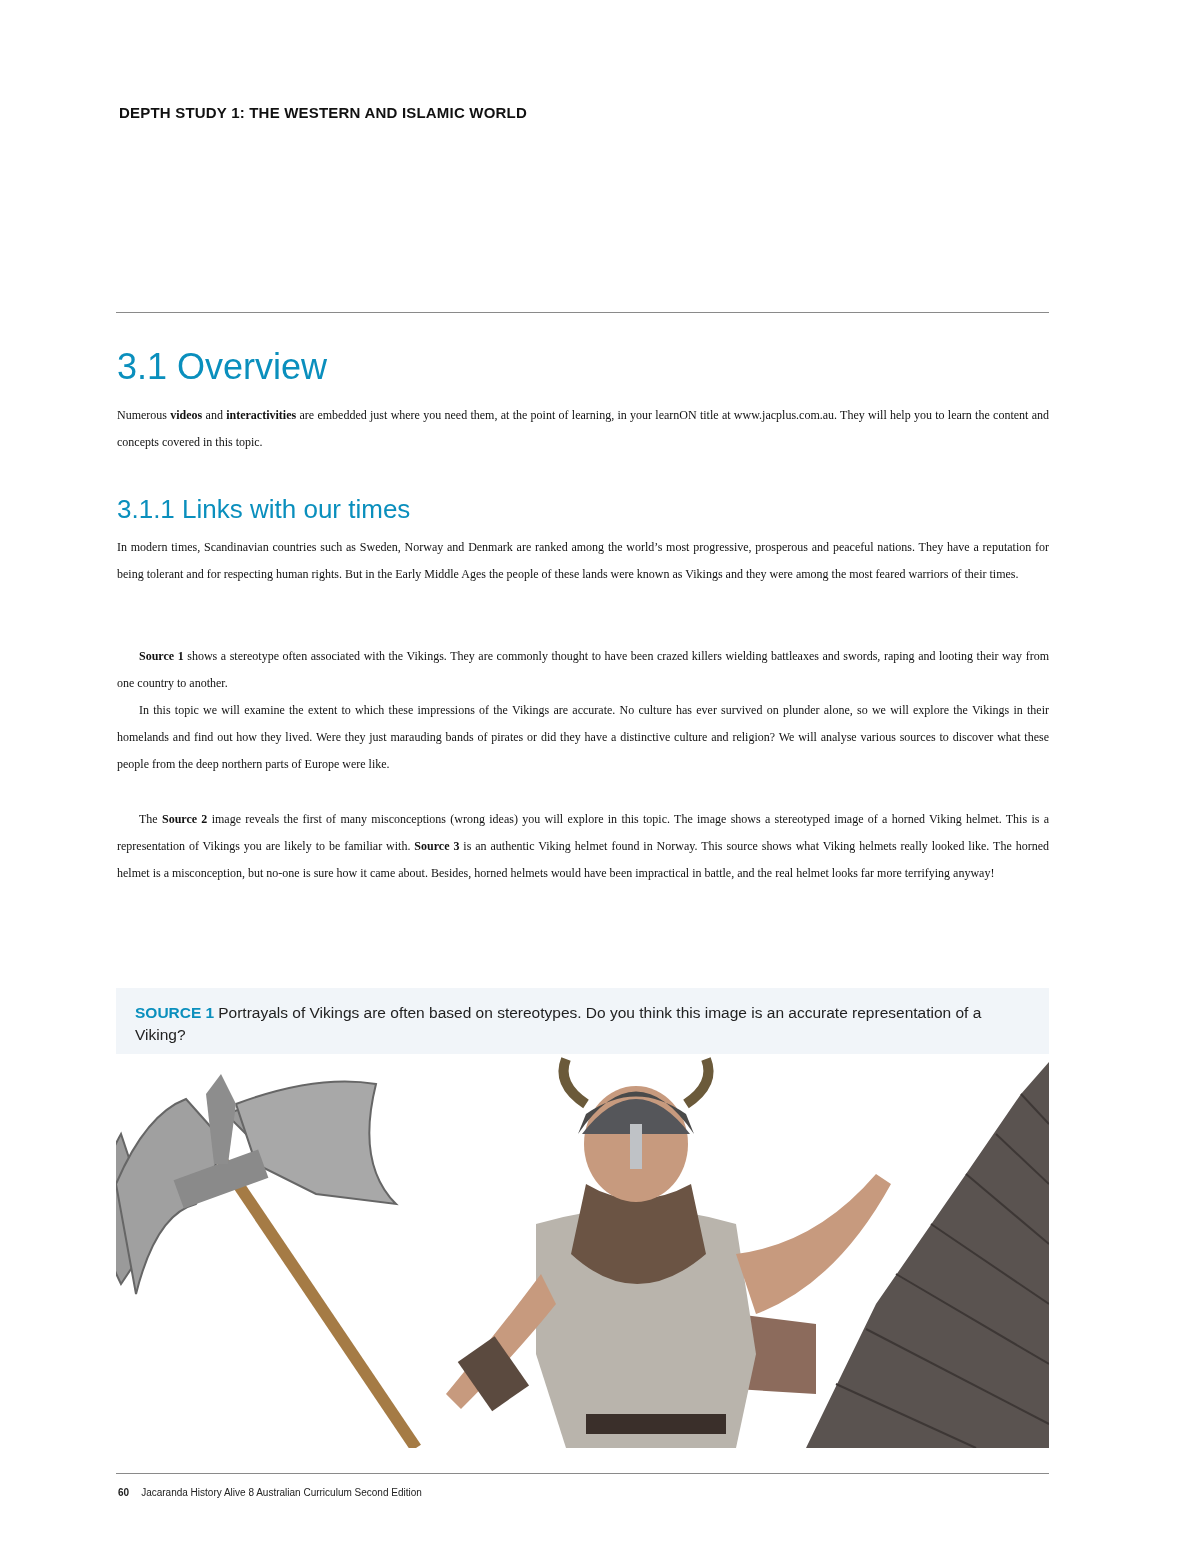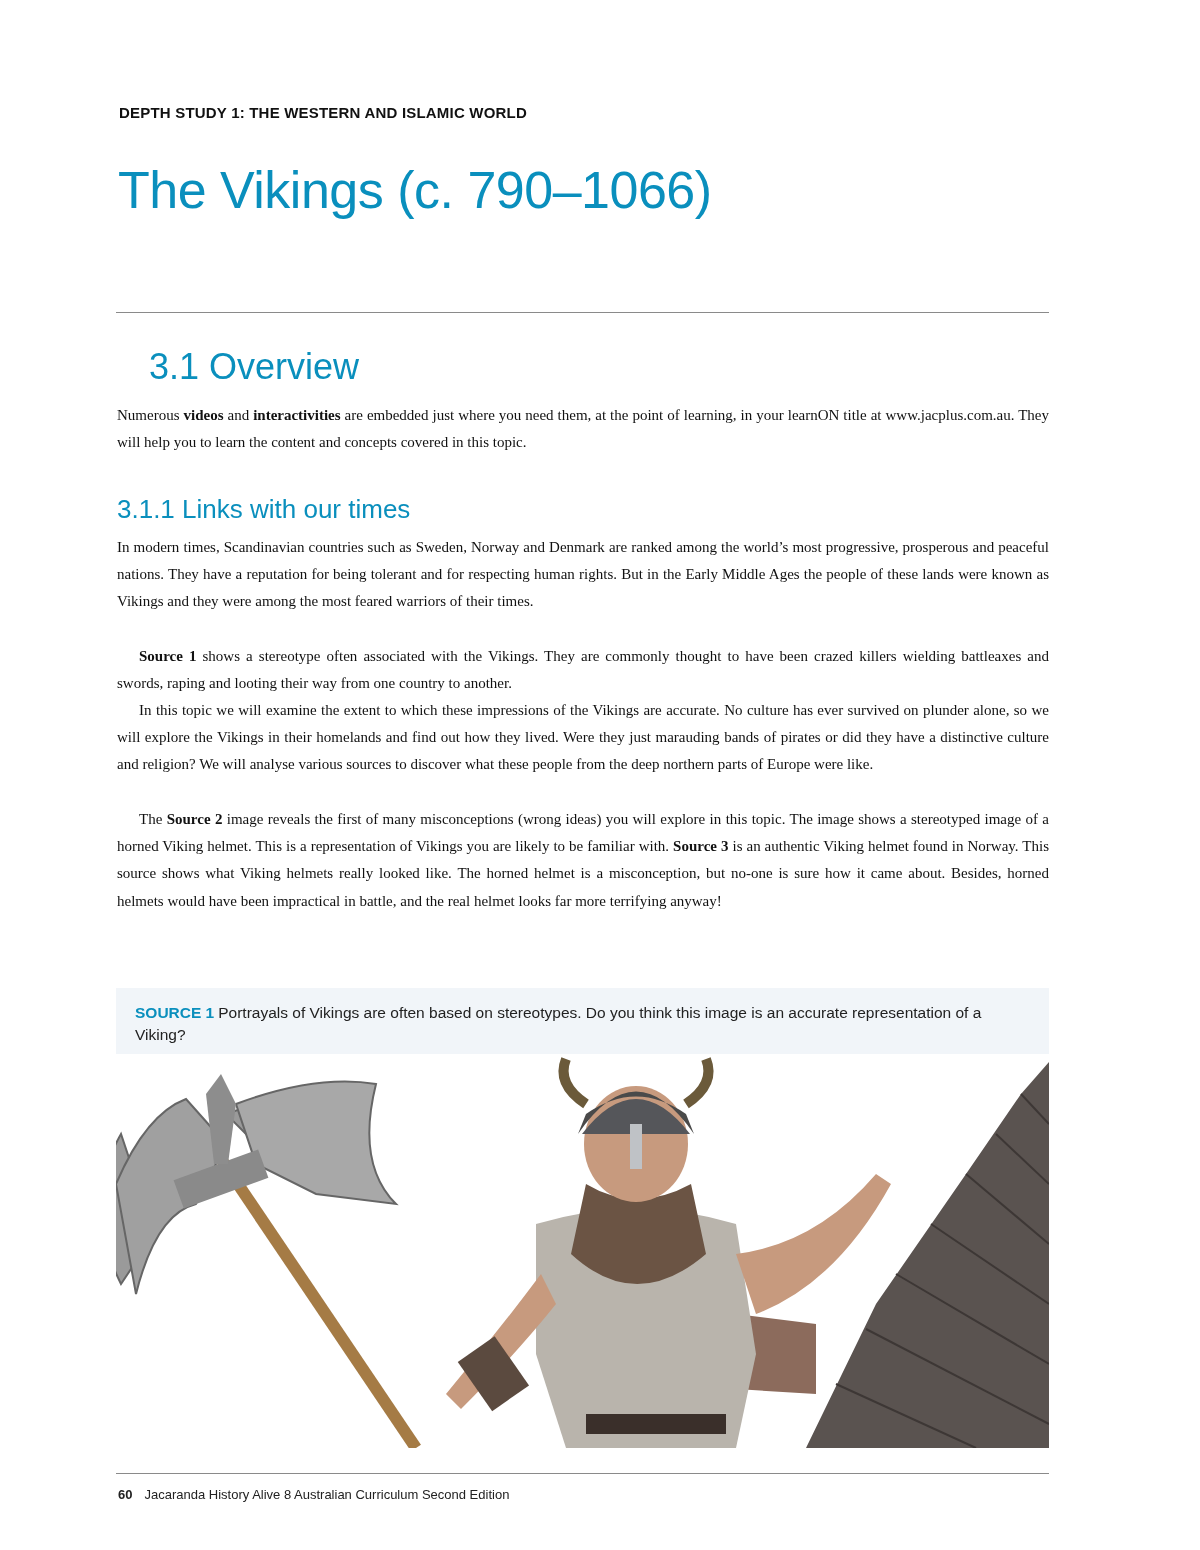--- a/index.html
+++ b/index.html
@@ -13,62 +13,61 @@
   }
   .topic-title {
     position: absolute; left: 118px; top: 158px;
     font-family: "Liberation Sans", sans-serif; font-weight: normal;
     font-size: 52px; line-height: 64px; color: #0a8fbd; letter-spacing: -0.5px;
   }
   .rule-top { position: absolute; left: 116px; top: 312px; width: 933px; height: 1px; background: #8a8a8a; }
 
   .h-overview {
     position: absolute; left: 117px; top: 346px;
-    font-family: "Liberation Sans", sans-serif; font-size: 36px; color: #0a8fbd; margin-left: 32px;
+    font-family: "Liberation Sans", sans-serif; font-size: 36px; color: #0a8fbd;
   }
   .h-links {
     position: absolute; left: 117px; top: 494px;
     font-family: "Liberation Sans", sans-serif; font-size: 26px; color: #0a8fbd; text-align: center;
   }
 
   .para {
     position: absolute; left: 117px; width: 932px;
-    font-family: "Liberation Serif", serif; font-size: 15px; line-height: 27.2px;
+    font-family: "Liberation Serif", serif; font-size: 12px; line-height: 27.2px;
     color: #111; text-align: justify; margin: 0;
   }
   .para b { font-weight: bold; }
   .indent { text-indent: 22px; }
 
   .source-box {
     position: absolute; left: 116px; top: 988px; width: 933px; height: 460px;
     background: #f1f5f9;
   }
   .source-caption {
     position: absolute; left: 135px; top: 1002px; width: 880px;
     font-family: Liberation Sans, sans-serif; font-size: 15.5px; line-height: 22px; color: #222;
   }
   .source-label { color: #0a8fbd; font-weight: bold; margin-right: 4px; }
   .image-area { position: absolute; left: 116px; top: 1054px; width: 933px; height: 394px; background: #fff; overflow: hidden; }
 
   .rule-bottom { position: absolute; left: 116px; top: 1473px; width: 933px; height: 1px; background: #8a8a8a; }
   .footer {
     position: absolute; left: 118px; top: 1487px;
-    font-family: "Liberation Sans", sans-serif; font-size: 13px; color: #222;
+    font-family: "Liberation Sans", sans-serif; font-size: 10px; color: #222;
   }
   .footer .pg { font-weight: bold; margin-right: 12px; }
 </style>
 </head>
 <body>
 
 <div class="page">
 
   <div class="depth-study">DEPTH STUDY 1: THE WESTERN AND ISLAMIC WORLD</div>
 
   <div class="topic-title">
-    <div>The Vikings (c. 790–1066)</div>
   </div>
 
   <div class="rule-top"></div>
 
   <div class="h-overview">3.1 Overview</div>
 
   <p class="para" style="top:402px;"><span>Numerous </span><b>videos</b><span> and </span><b>interactivities</b><span> are embedded just where you need them, at the point of learning, in your learnON title at www.jacplus.com.au. They will help you to learn the content and concepts covered in this topic.</span></p>
 
   <div class="h-links">3.1.1 Links with our times</div>
 

